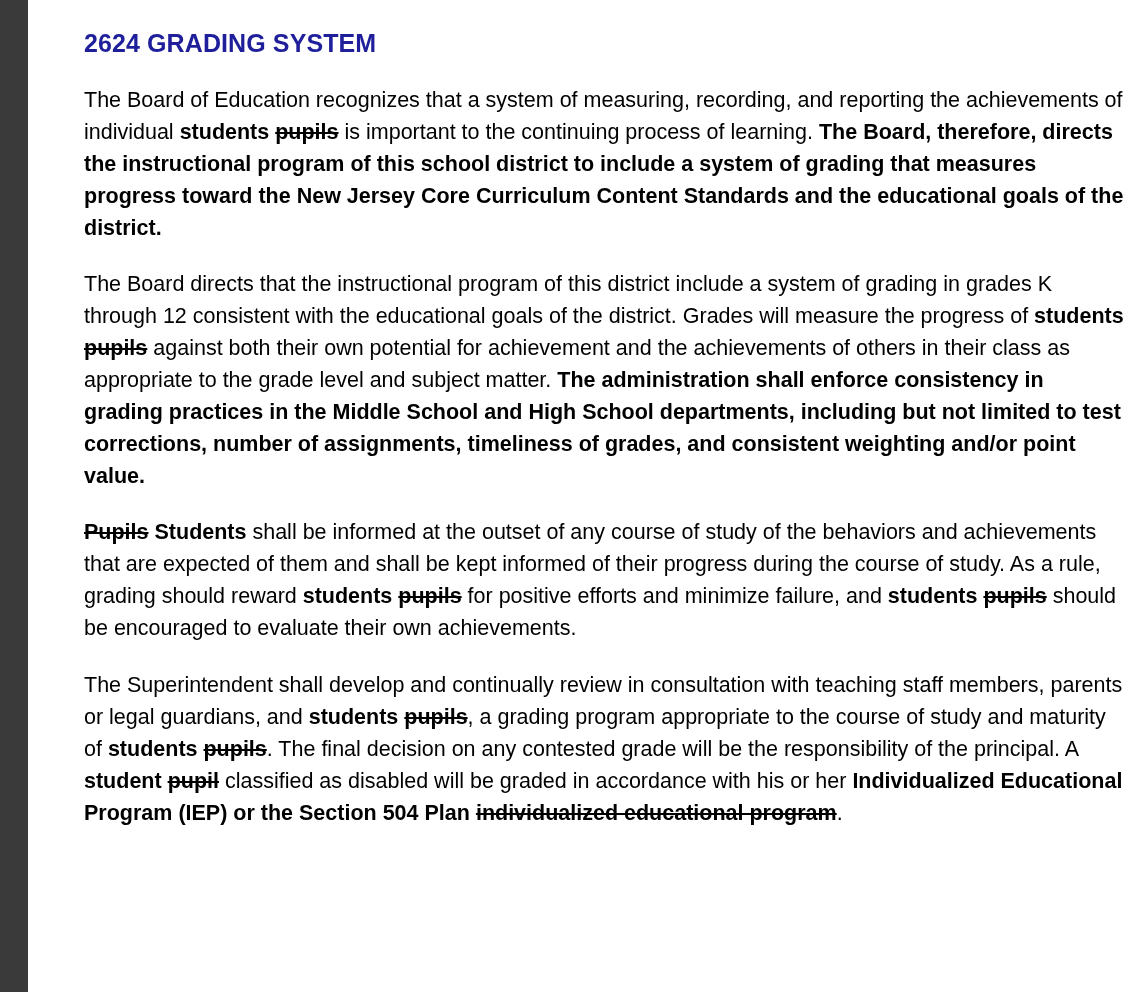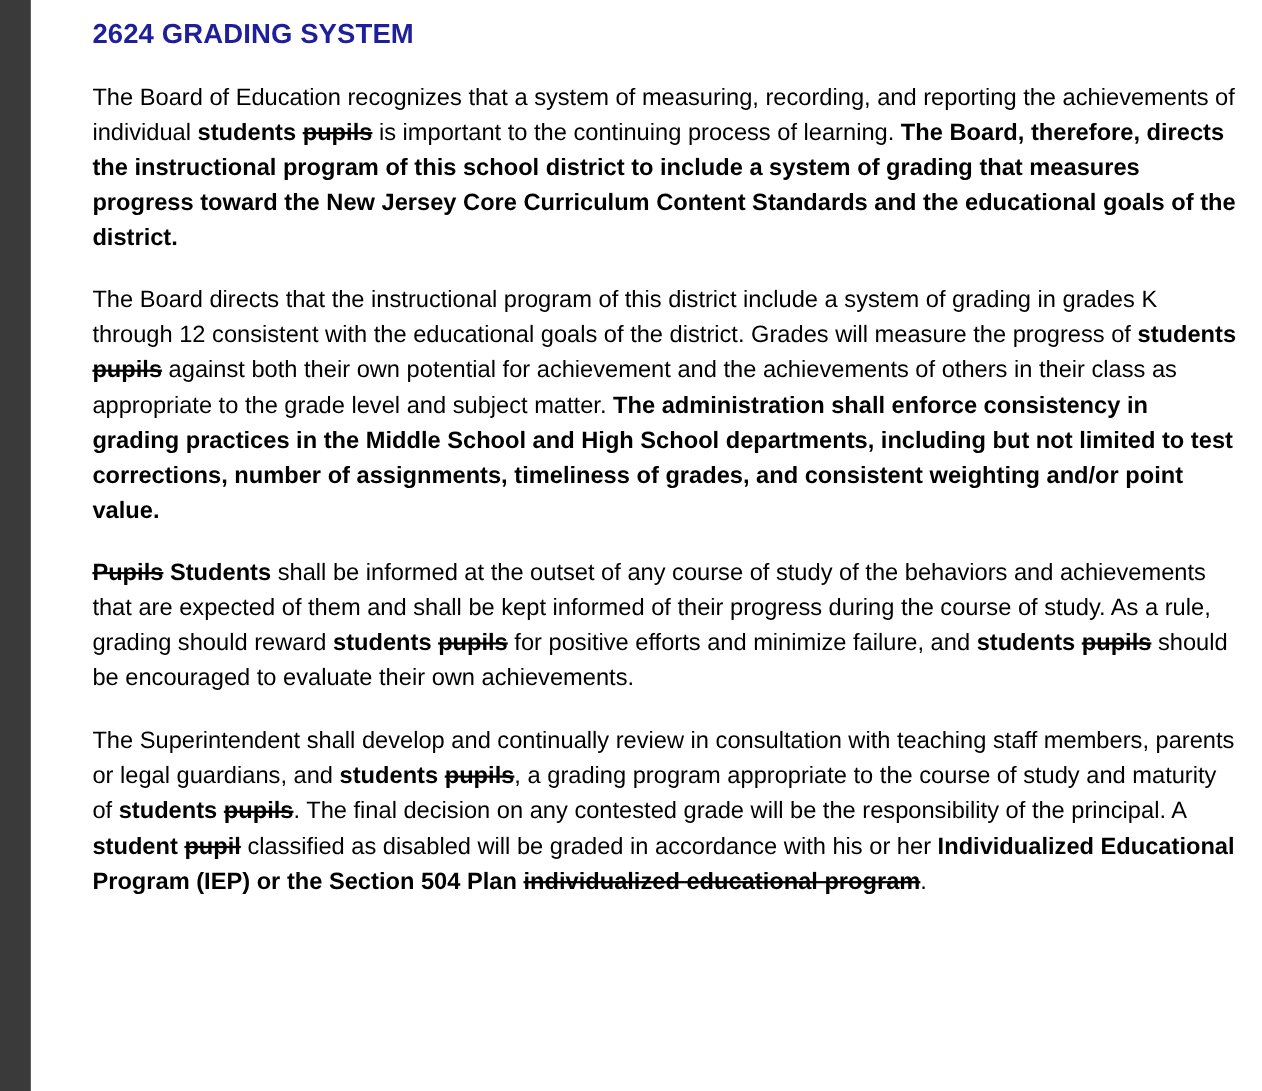--- a/index.html
+++ b/index.html
@@ -26,21 +26,21 @@
     top: 0;
     width: 28px;
     height: 992px;
     background: #3a3a3a;
   }
   .content {
     position: absolute;
     left: 84px;
     top: 0;
     right: 22px;
-    padding-top: 16px;
+    padding-top: 28px;
   }
   .doc-title {
     color: #1f1f9c;
     font-size: 25px;
     font-weight: bold;
     letter-spacing: 0.1px;
     margin: 0 0 26px 0;
     line-height: 1.2;
   }
   p.para {

